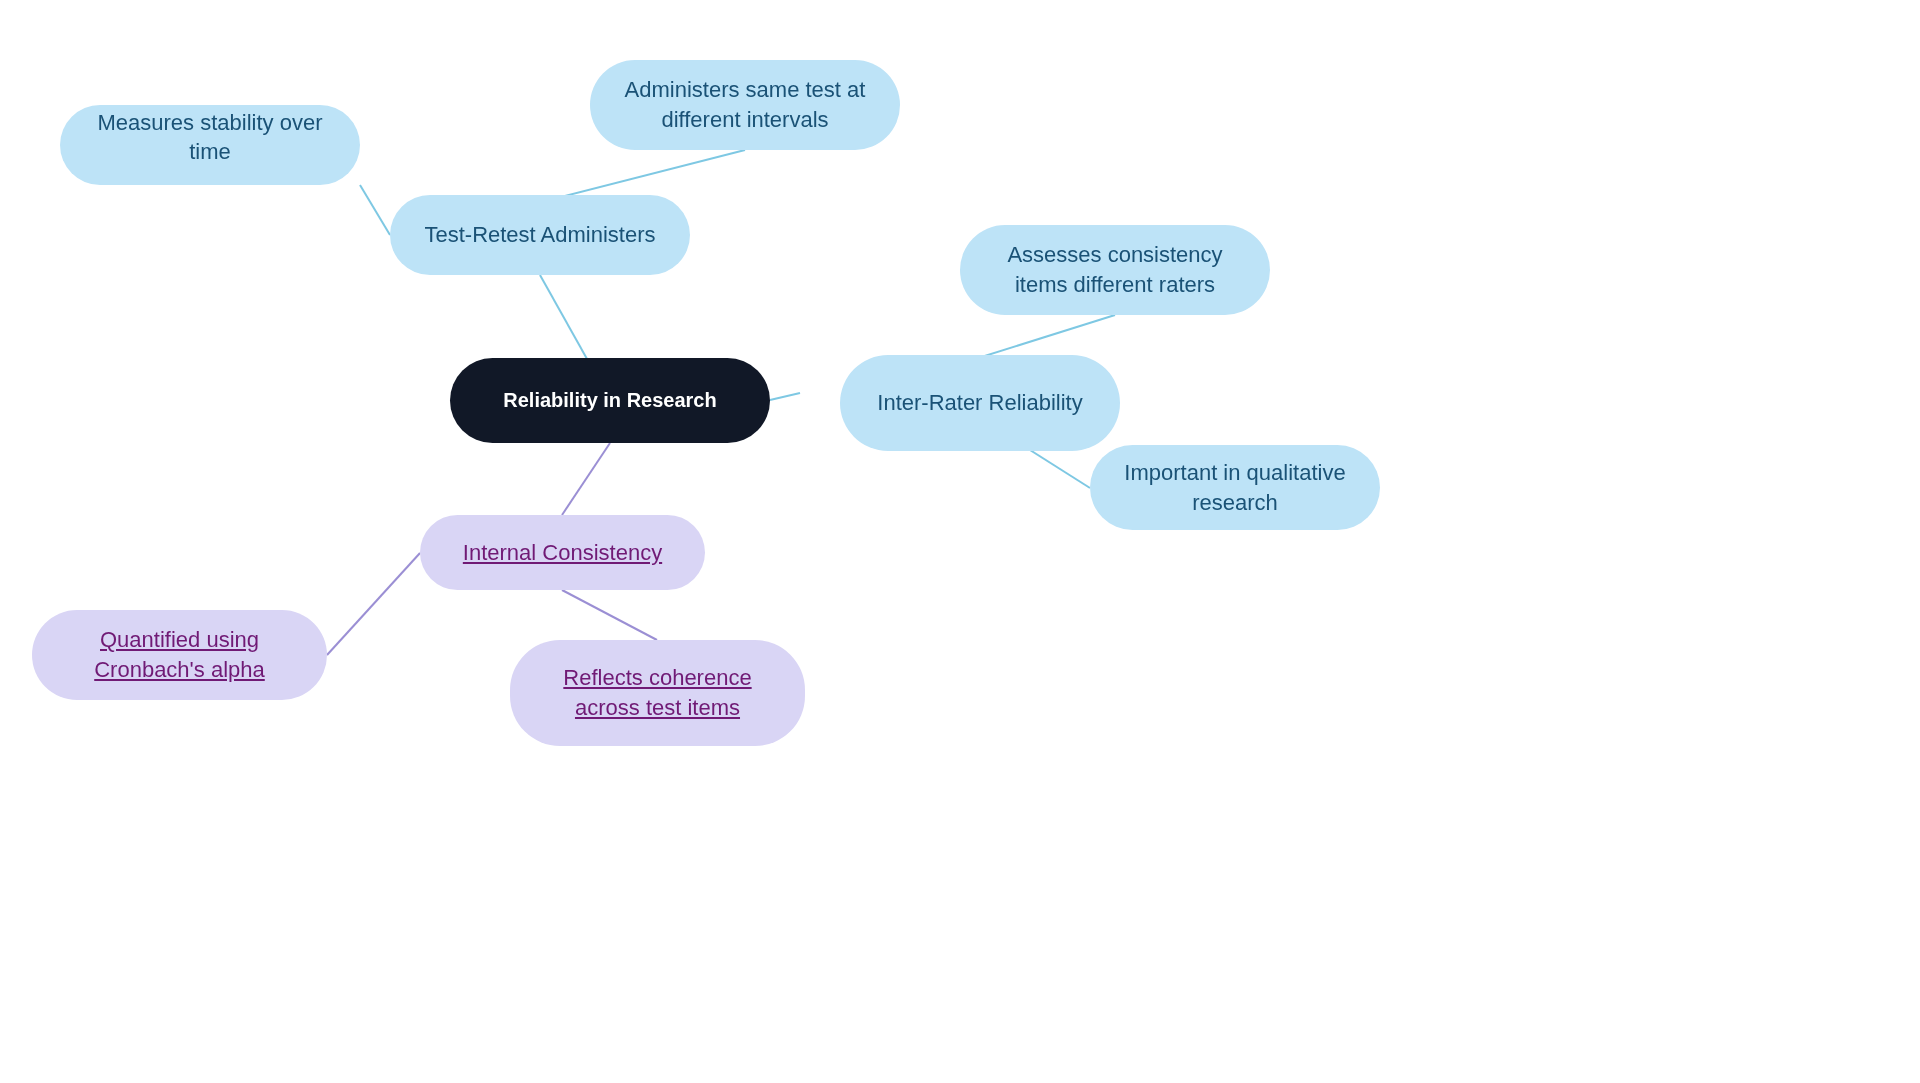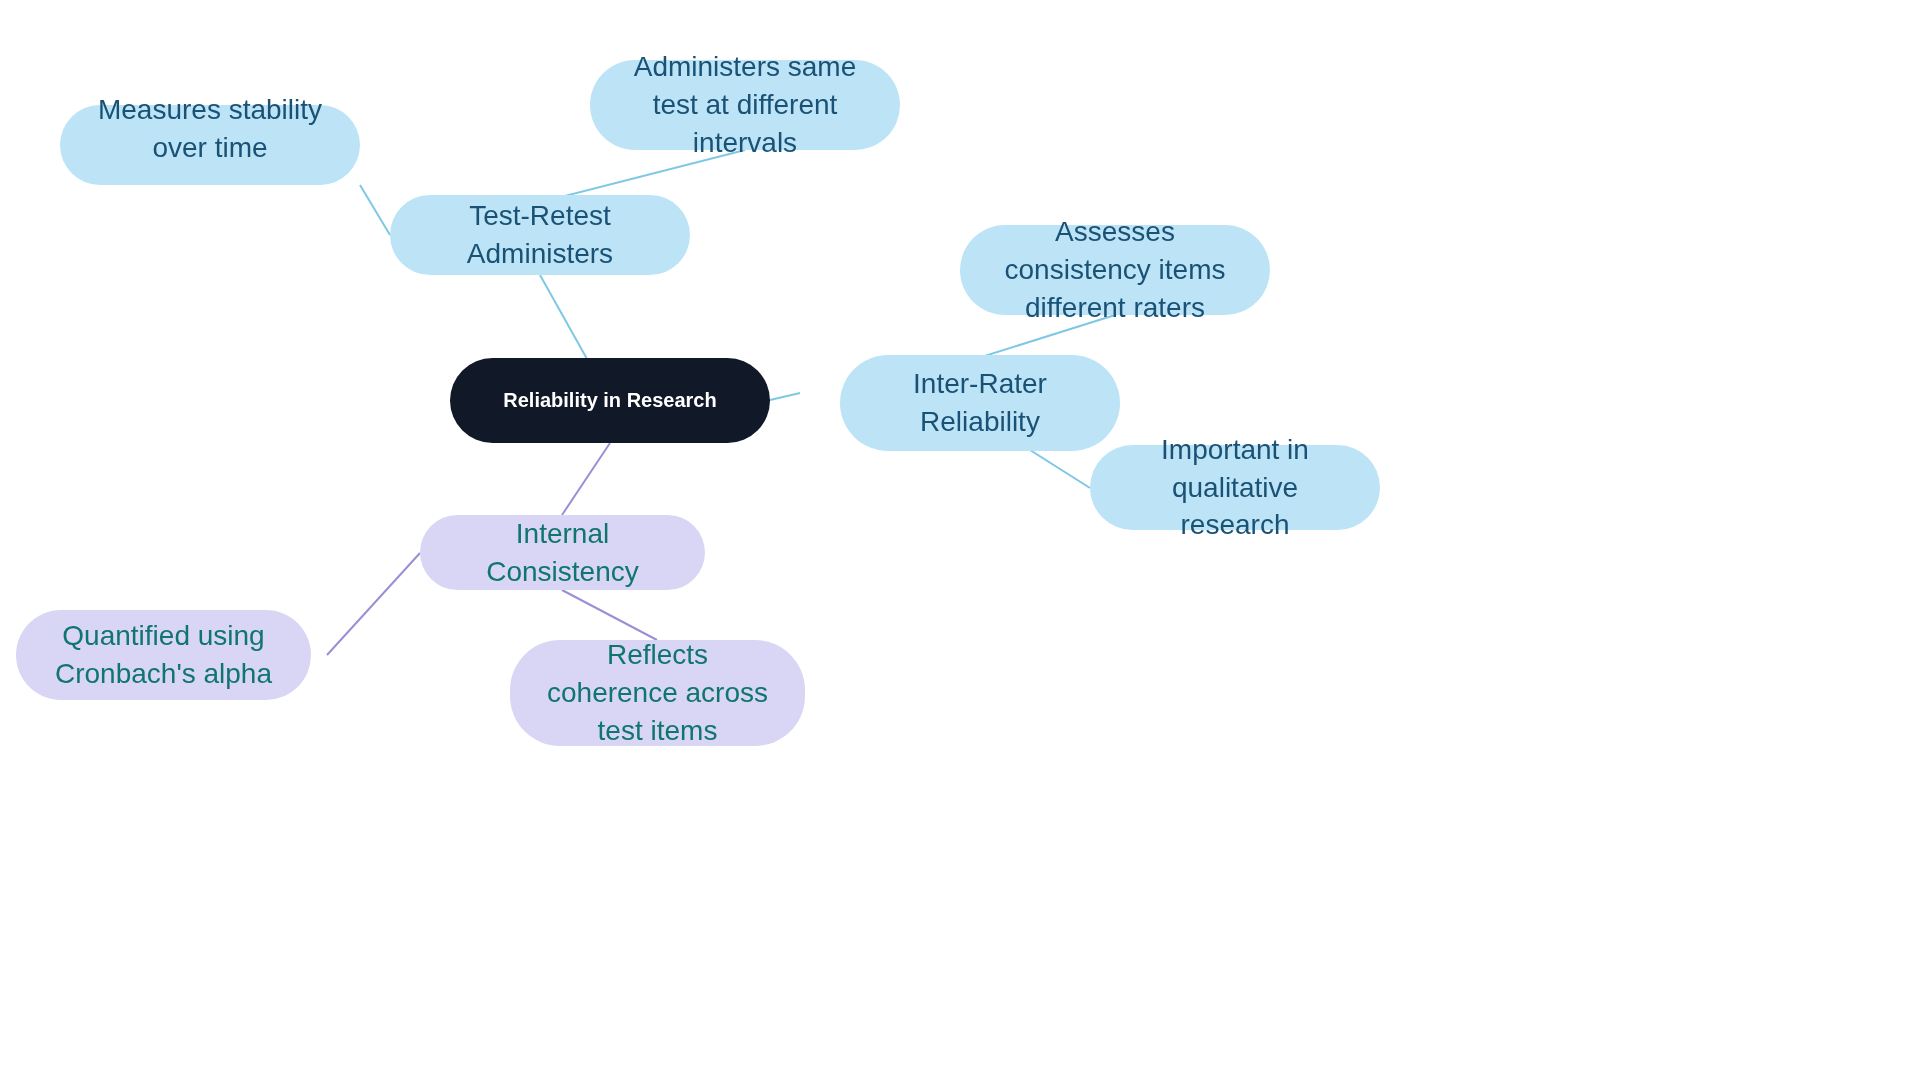--- a/index.html
+++ b/index.html
@@ -19,42 +19,43 @@
       pointer-events: none;
     }
     .node {
       position: absolute;
       display: flex;
       align-items: center;
       justify-content: center;
       text-align: center;
       border-radius: 50px;
       padding: 18px 28px;
-      font-size: 28px;
+      font-size: 22px;
       line-height: 1.35;
       cursor: default;
     }
     .node-center {
       background: #111827;
       color: #ffffff;
       font-size: 20px;
       font-weight: 600;
       border-radius: 50px;
       width: 320px;
       height: 85px;
     }
     .node-blue {
       background: #bde3f7;
       color: #1a5276;
       border: none;
     }
     .node-purple {
       background: #d9d5f5;
-      color: #0f766e;
+      color: #701a75;
       border: none;
+      text-decoration: underline;
     }
   </style>
 </head>
 <body>
 
 <svg id="connections">
 
   <line x1="610" y1="400" x2="540" y2="275" stroke="#7ec8e3" stroke-width="2"></line>
 
   <line x1="390" y1="235" x2="360" y2="185" stroke="#7ec8e3" stroke-width="2"></line>
@@ -99,19 +100,19 @@
 </div>
 
 <div class="node node-blue" style="left: 1090px; top: 445px; width: 290px; height: 85px;">
   <span>Important in qualitative research</span>
 </div>
 
 <div class="node node-purple" style="left: 420px; top: 515px; width: 285px; height: 75px;">
   <span>Internal Consistency</span>
 </div>
 
-<div class="node node-purple" style="left: 16px; top: 610px; width: 295px; height: 90px; justify-content: flex-end;">
+<div class="node node-purple" style="left: 32px; top: 610px; width: 295px; height: 90px; justify-content: flex-end;">
   <span>Quantified using Cronbach's alpha</span>
 </div>
 
 <div class="node node-purple" style="left: 510px; top: 640px; width: 295px; height: 106px;">
   <span>Reflects coherence across test items</span>
 </div>
 
 </body></html>

